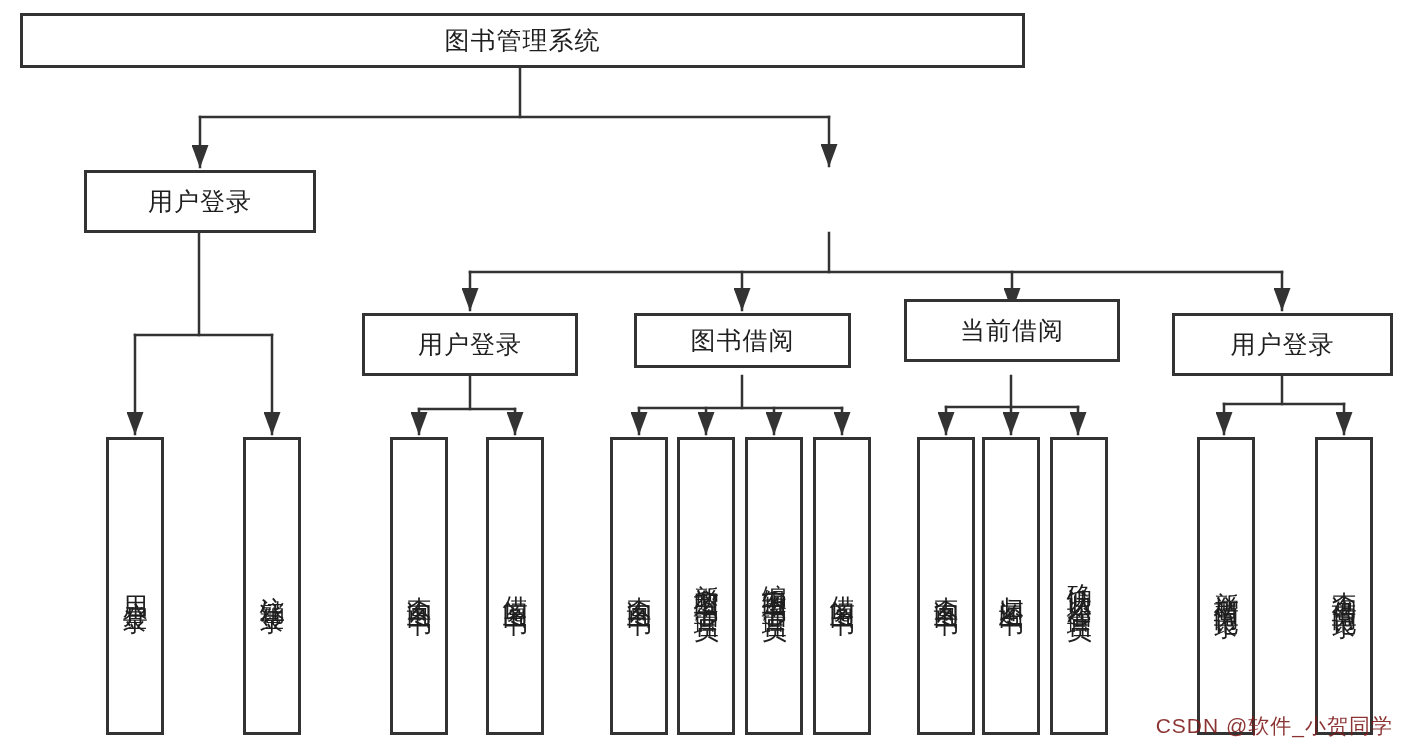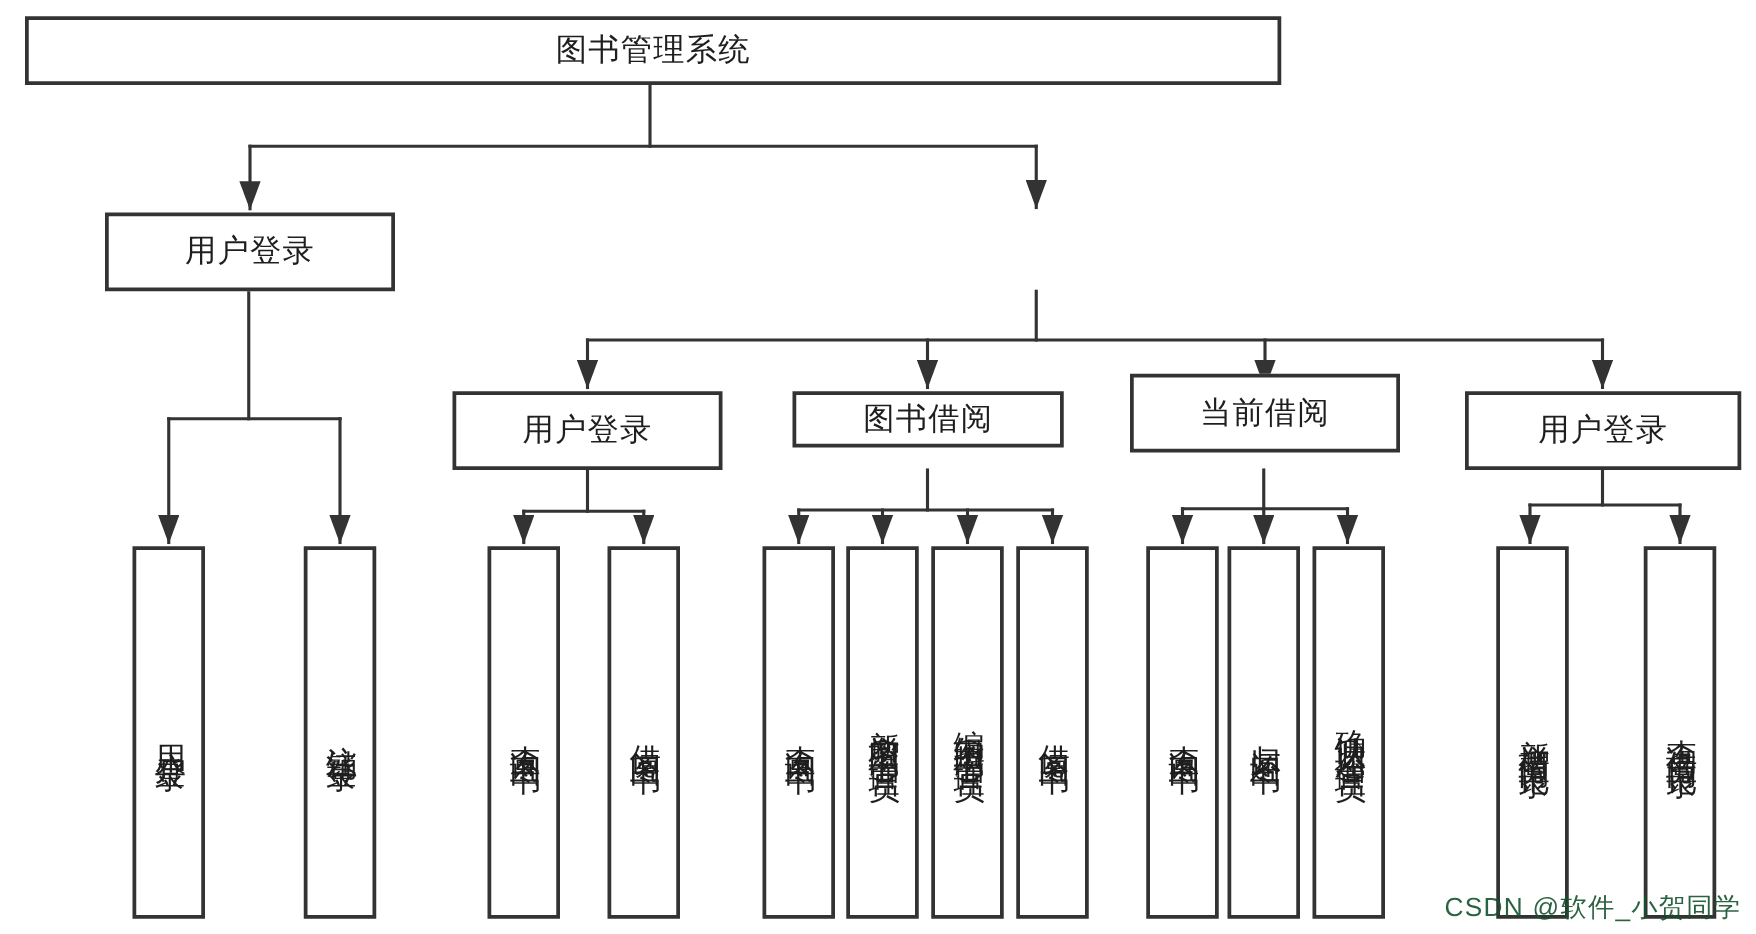--- a/index.html
+++ b/index.html
@@ -20,21 +20,21 @@
     z-index:2;line-height:1.1;white-space:nowrap;
   }
   .node.v span{
     writing-mode:vertical-rl;
     text-orientation:mixed;
     letter-spacing:5px;
     white-space:nowrap;
   }
   .watermark{
     position:absolute;right:12px;bottom:7px;
-    color:#14532d;opacity:0.9;
+    color:#7f1d1d;opacity:0.9;
     font-size:21px;letter-spacing:1px;
     z-index:3;white-space:nowrap;
   }
 </style>
 </head>
 <body>
 
 <div class="stage">
 
   <svg class="wires" width="1405" height="747" viewBox="0 0 1405 747">
@@ -103,21 +103,21 @@
     <span>图书管理系统</span>
   </div>
 
   <div class="node" style="left:84px;top:170px;width:232px;height:63px">
     <span>用户登录</span>
   </div>
 
   <div class="node" style="left:362px;top:313px;width:216px;height:63px">
     <span>用户登录</span>
   </div>
-  <div class="node" style="left:634px;top:313px;width:217px;height:45px">
+  <div class="node" style="left:634px;top:313px;width:217px;height:55px">
     <span>图书借阅</span>
   </div>
   <div class="node" style="left:904px;top:299px;width:216px;height:63px">
     <span>当前借阅</span>
   </div>
   <div class="node" style="left:1172px;top:313px;width:221px;height:63px">
     <span>用户登录</span>
   </div>
 
   <div class="node v" style="left:106px;top:437px;width:58px;height:298px">

